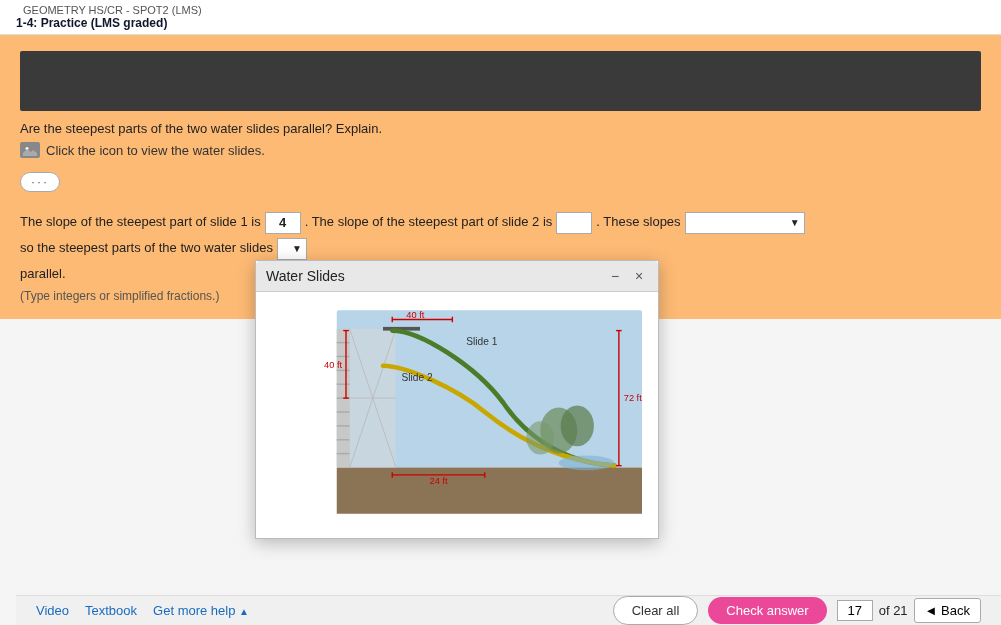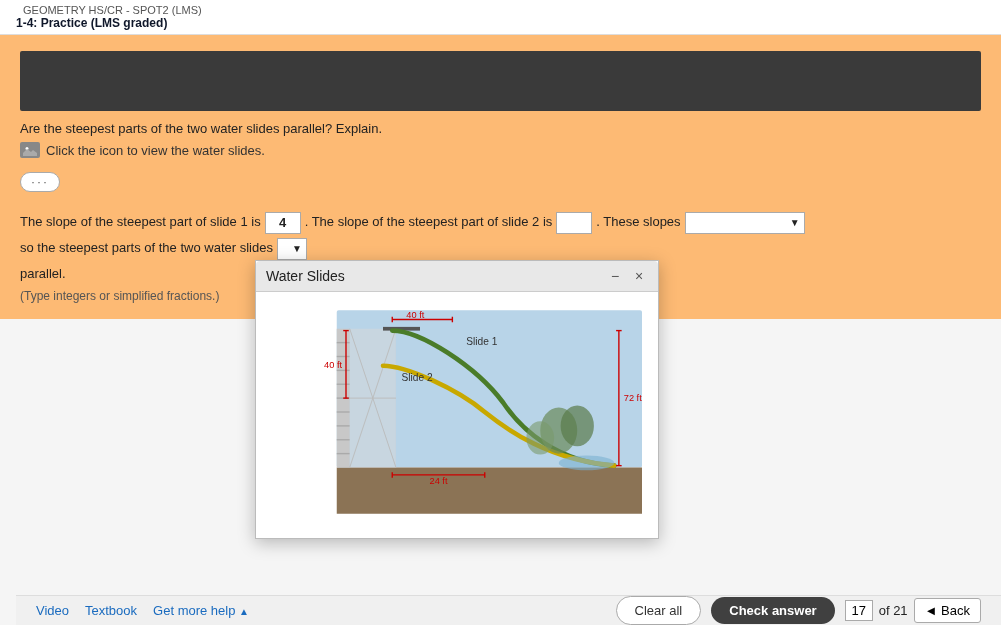--- a/index.html
+++ b/index.html
@@ -271,46 +271,46 @@
     }
     .page-btn {
       padding: 4px 10px;
       border: 1px solid #aaa;
       background: #fff;
       border-radius: 3px;
       cursor: pointer;
       font-size: 13px;
     }
     .page-input {
-      width: 28px;
+      width: 36px;
       border: 1px solid #aaa;
       text-align: center;
       font-size: 13px;
       padding: 2px;
     }
 
     
     .clear-all-btn {
       padding: 6px 18px;
       border: 1px solid #aaa;
       background: #fff;
       border-radius: 20px;
       cursor: pointer;
       font-size: 13px;
       color: #333;
     }
     .check-answer-btn {
       padding: 6px 18px;
       border: none;
-      background: #404040;
+      background: #ec4899;
       border-radius: 20px;
       cursor: pointer;
       font-size: 13px;
       color: #fff;
-      font-weight: bold;
+      font-weight: normal;
     }
 
     
     .chart-svg {
       width: 100%;
       height: 100%;
     }
   </style>
 </head>
 <body>

